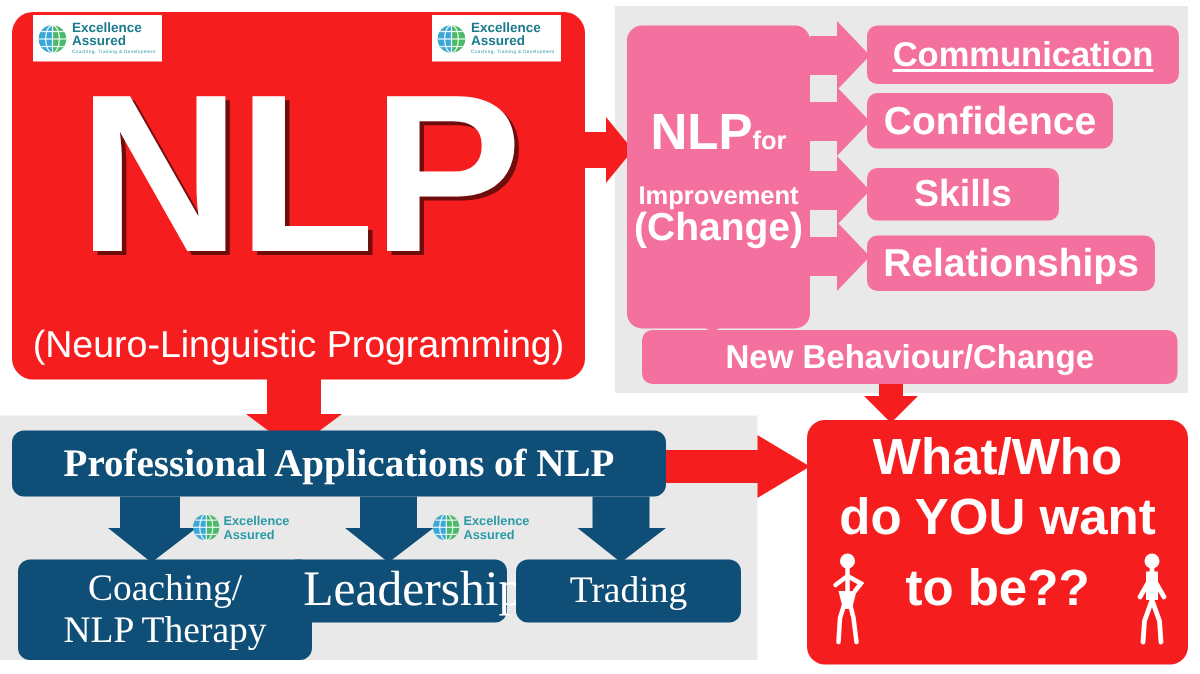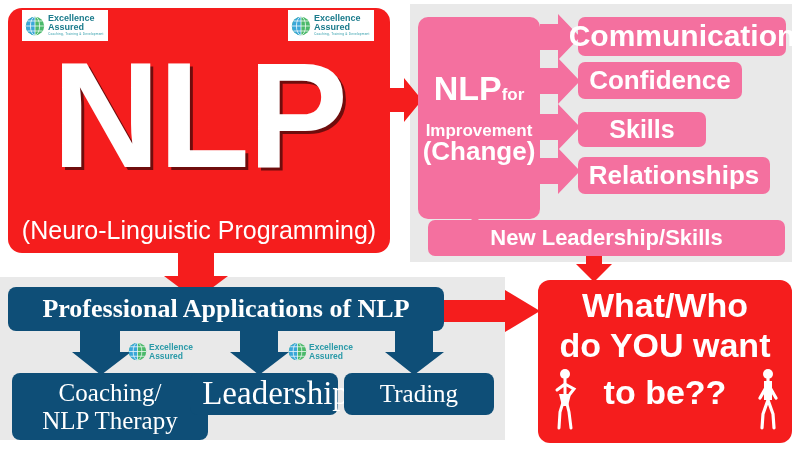--- a/index.html
+++ b/index.html
@@ -67,21 +67,21 @@
     left:418px;top:17px;width:122px;height:202px;
     border-radius:10px;
     flex-direction:column;justify-content:center;padding:4px 2px;
   }
   #np-l1{font-size:34px;font-weight:bold;}
   #np-l1 .small{font-size:17px;font-weight:bold;vertical-align:baseline;}
   #np-l2{font-size:30px;font-weight:bold;margin-top:-2px;}
   #np-l3{font-size:17px;font-weight:bold;margin-top:16px;}
   #np-l4{font-size:26px;font-weight:bold;margin-top:-1px;}
 
-  #pb-communication{left:578px;top:17px;width:208px;height:39px;border-radius:7px;font-size:30px;font-weight:600;}
+  #pb-communication{left:578px;top:17px;width:208px;height:39px;border-radius:7px;font-size:23px;font-weight:600;text-decoration:underline;}
   #pb-confidence{left:578px;top:62px;width:164px;height:37px;border-radius:7px;font-size:26px;font-weight:600;}
   #pb-purpose{left:578px;top:112px;width:128px;height:35px;border-radius:7px;font-size:25px;font-weight:600;}
   #pb-relationships{left:578px;top:157px;width:192px;height:37px;border-radius:7px;font-size:26px;font-weight:600;}
   #pb-newbehaviour{left:428px;top:220px;width:357px;height:36px;border-radius:7px;font-size:22px;font-weight:600;}
 
   
   #panel-bottomleft{left:0px;top:277px;width:505px;height:163px;}
   #b-prof{left:8px;top:287px;width:436px;height:44px;border-radius:8px;font-size:26px;font-weight:600;}
   #b-coaching{left:12px;top:373px;width:196px;height:67px;border-radius:8px;font-size:25px;font-weight:500;flex-direction:column;line-height:1.12;}
   #b-leadership{left:190px;top:373px;width:148px;height:42px;border-radius:8px;font-size:33px;font-weight:500;padding-left:23px;}
@@ -204,21 +204,21 @@
       <span>NLP</span><span class="small">for</span>
     </div>
     <div id="np-l3">Improvement</div>
     <div id="np-l4">(Change)</div>
   </div>
 
   <div class="box pink" id="pb-communication">Communication</div>
   <div class="box pink" id="pb-confidence">Confidence</div>
   <div class="box pink" id="pb-purpose">Skills</div>
   <div class="box pink" id="pb-relationships">Relationships</div>
-  <div class="box pink" id="pb-newbehaviour">New Leadership/Skills</div>
+  <div class="box pink" id="pb-newbehaviour">New Behaviour/Change</div>
 
   <div class="box blue" id="b-prof">Professional Applications of NLP</div>
 
   <div class="box blue" id="b-coaching">
     <span>Coaching/</span>
     <span>NLP Therapy</span>
   </div>
   <div class="box blue" id="b-leadership">Leadership</div>
   <div class="box blue" id="b-trading">Trading</div>
 

